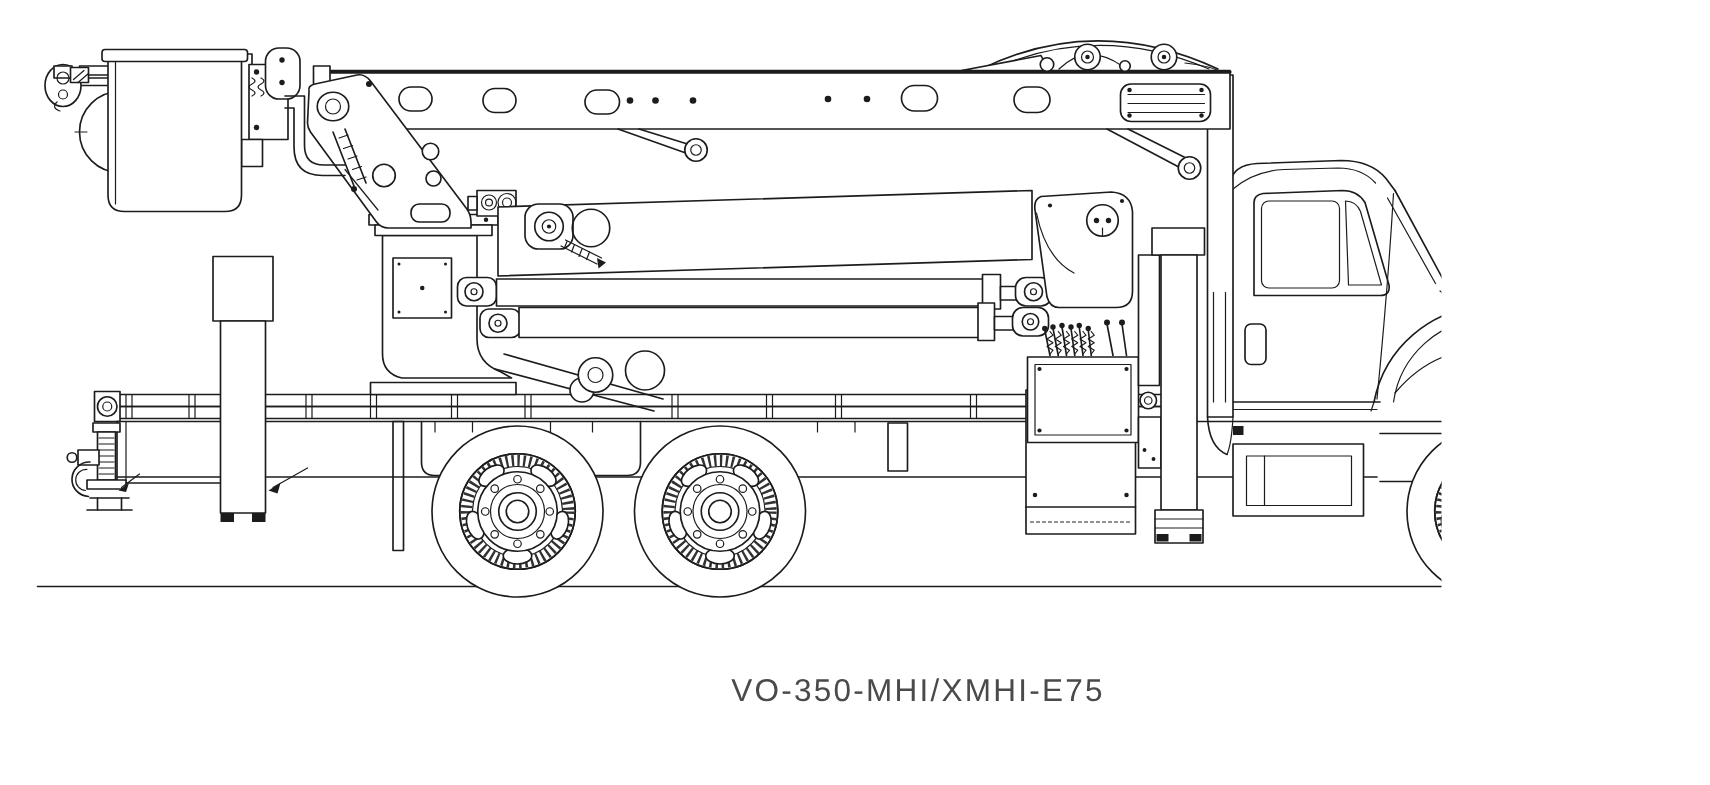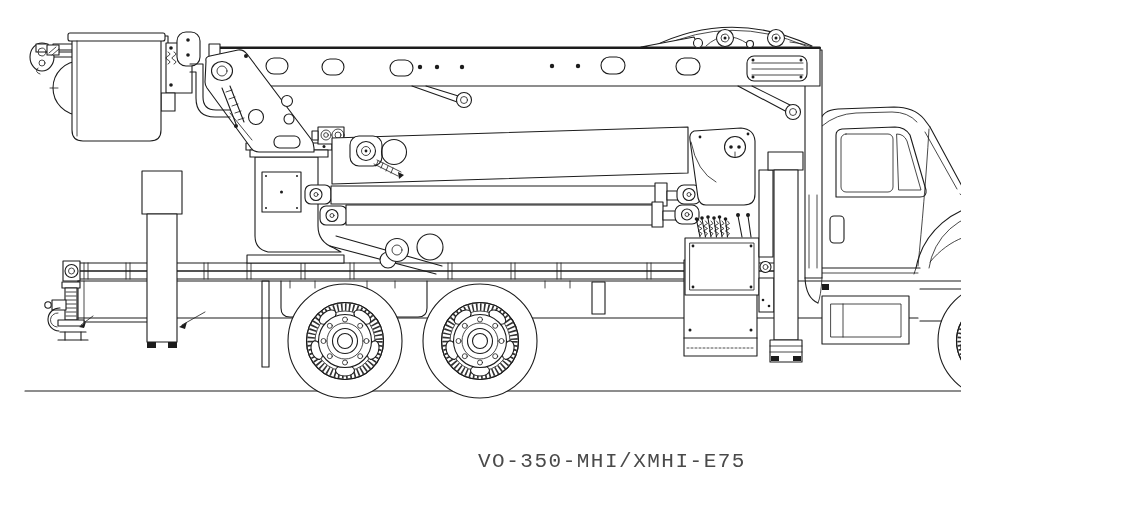--- a/index.html
+++ b/index.html
@@ -2,21 +2,21 @@
 <html style="--line: #1c1c1c; --bg: #ffffff; --caption: #4a4a4a;"><head>
 <meta charset="utf-8">
 <style>
   :root{
     --line:#1c1c1c;
     --bg:#ffffff;
     --caption:#4a4a4a;
   }
   html,body{margin:0;padding:0;background:var(--bg);}
   .stage{position:relative;width:961px;height:523px;background:var(--bg);overflow:hidden;
-         font-family:Liberation Mono, monospace;}
+         font-family:Liberation Sans, sans-serif;}
   svg{display:block}
   .ln{stroke:var(--line);fill:none;stroke-width:1.1;stroke-linecap:round;stroke-linejoin:round;}
   .thick{stroke-width:2.2;}
   .thin{stroke-width:.8;}
   .fw{fill:#fff;stroke:var(--line);stroke-width:1.1;stroke-linejoin:round;}
   .fb{fill:var(--line);stroke:none;}
   .hatch{stroke:var(--line);stroke-width:7.5;fill:none;stroke-dasharray:1.6 2.3;opacity:.9;}
   .caption-text{fill:var(--caption);font-size:21px;letter-spacing:1.5px;}
 </style>
 </head>

